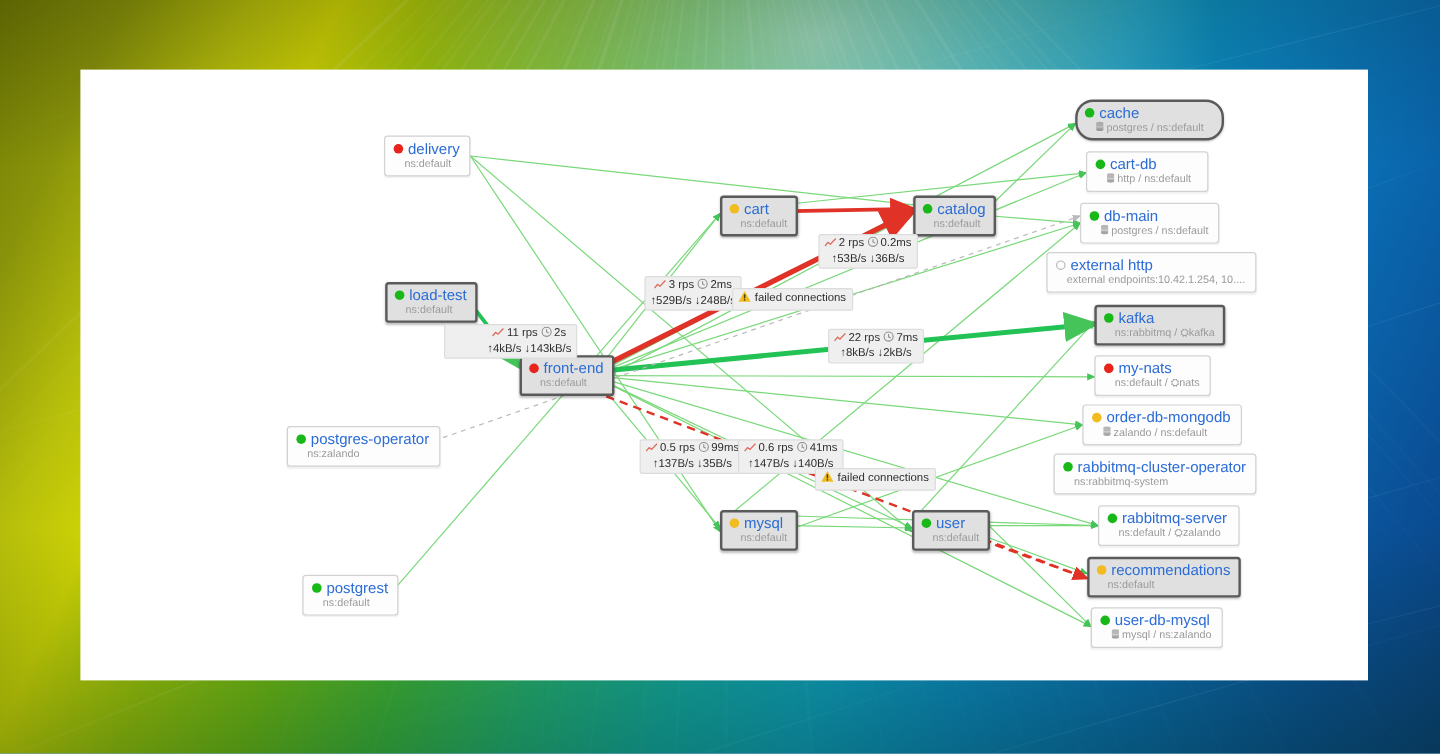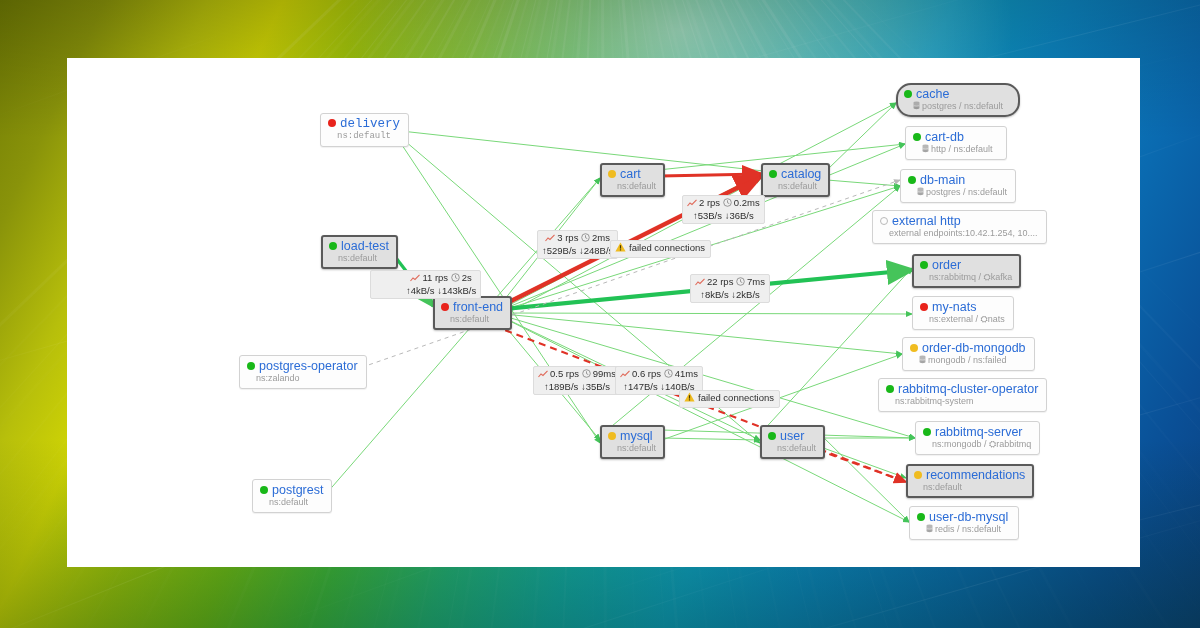--- a/index.html
+++ b/index.html
@@ -247,21 +247,21 @@
         <path d="M593,118 L694,116" stroke="#e03226" stroke-width="3.2" marker-end="url(#ah-r)"></path>
       </g>
 
       <g id="edges-dashed" fill="none">
         <path d="M287,312 L833,122" stroke="#b9b9b9" stroke-width="1" stroke-dasharray="4,4" marker-end="url(#ah-u)"></path>
         <path d="M427,268 L839,424" stroke="#e03226" stroke-width="2" stroke-dasharray="7,5" marker-end="url(#ah-r)"></path>
         <path d="M751,392 L839,424" stroke="#e03226" stroke-width="2" stroke-dasharray="7,5"></path>
       </g>
     </svg>
     <div id="nodes">
-        <div class="node" style="left: 253px; top: 55px; min-width: 72px; font-family: Liberation Mono, monospace;">
+        <div class="node" style="left: 253px; top: 55px; min-width: 72px;">
           <div class="n-title"><span class="dot red"></span><span>delivery</span></div>
           <div class="n-sub"><span>ns:default</span></div>
         </div>
         <div class="node selected" style="left: 254px; top: 177px; min-width: 72px;">
           <div class="n-title"><span class="dot green"></span><span>load-test</span></div>
           <div class="n-sub"><span>ns:default</span></div>
         </div>
         <div class="node selected" style="left: 366px; top: 238px; min-width: 61px;">
           <div class="n-title"><span class="dot red"></span><span>front-end</span></div>
           <div class="n-sub"><span>ns:default</span></div>
@@ -315,56 +315,56 @@
                 <rect x="0.6" y="1.6" width="6.8" height="6.4" fill="#8d8d8d"></rect>
                 <ellipse cx="4" cy="8" rx="3.4" ry="1.3" fill="#6f6f6f"></ellipse>
                 <path d="M0.6 4.2 A3.4 1.3 0 0 0 7.4 4.2" fill="none" stroke="#d8d8d8" stroke-width="0.6"></path>
               </svg></span><span>postgres / ns:default</span></div>
         </div>
         <div class="node" style="left: 805px; top: 152px; min-width: 173px;">
           <div class="n-title"><span class="dot hollow"></span><span>external http</span></div>
           <div class="n-sub"><span>external endpoints:10.42.1.254, 10....</span></div>
         </div>
         <div class="node selected" style="left: 845px; top: 196px; min-width: 95px;">
-          <div class="n-title"><span class="dot green"></span><span>order</span></div>
+          <div class="n-title"><span class="dot green"></span><span>kafka</span></div>
           <div class="n-sub"><span>ns:rabbitmq / ⛭kafka</span></div>
         </div>
         <div class="node" style="left: 845px; top: 238px; min-width: 92px;">
           <div class="n-title"><span class="dot red"></span><span>my-nats</span></div>
-          <div class="n-sub"><span>ns:external / ⛭nats</span></div>
+          <div class="n-sub"><span>ns:default / ⛭nats</span></div>
         </div>
         <div class="node" style="left: 835px; top: 279px; min-width: 115px;">
           <div class="n-title"><span class="dot amber"></span><span>order-db-mongodb</span></div>
           <div class="n-sub"><span class="ticon"><svg viewBox="0 0 8 10" width="7" height="9">
                 <ellipse cx="4" cy="1.6" rx="3.4" ry="1.3" fill="#8d8d8d"></ellipse>
                 <rect x="0.6" y="1.6" width="6.8" height="6.4" fill="#8d8d8d"></rect>
                 <ellipse cx="4" cy="8" rx="3.4" ry="1.3" fill="#6f6f6f"></ellipse>
                 <path d="M0.6 4.2 A3.4 1.3 0 0 0 7.4 4.2" fill="none" stroke="#d8d8d8" stroke-width="0.6"></path>
-              </svg></span><span>mongodb / ns:failed</span></div>
+              </svg></span><span>zalando / ns:default</span></div>
         </div>
         <div class="node" style="left: 811px; top: 320px; min-width: 155px;">
           <div class="n-title"><span class="dot green"></span><span>rabbitmq-cluster-operator</span></div>
           <div class="n-sub"><span>ns:rabbitmq-system</span></div>
         </div>
         <div class="node" style="left: 848px; top: 363px; min-width: 118px;">
           <div class="n-title"><span class="dot green"></span><span>rabbitmq-server</span></div>
-          <div class="n-sub"><span>ns:mongodb / ⛭rabbitmq</span></div>
+          <div class="n-sub"><span>ns:default / ⛭zalando</span></div>
         </div>
         <div class="node selected" style="left: 839px; top: 406px; min-width: 125px;">
           <div class="n-title"><span class="dot amber"></span><span>recommendations</span></div>
           <div class="n-sub"><span>ns:default</span></div>
         </div>
         <div class="node" style="left: 842px; top: 448px; min-width: 110px;">
           <div class="n-title"><span class="dot green"></span><span>user-db-mysql</span></div>
           <div class="n-sub"><span class="ticon"><svg viewBox="0 0 8 10" width="7" height="9">
                 <ellipse cx="4" cy="1.6" rx="3.4" ry="1.3" fill="#8d8d8d"></ellipse>
                 <rect x="0.6" y="1.6" width="6.8" height="6.4" fill="#8d8d8d"></rect>
                 <ellipse cx="4" cy="8" rx="3.4" ry="1.3" fill="#6f6f6f"></ellipse>
                 <path d="M0.6 4.2 A3.4 1.3 0 0 0 7.4 4.2" fill="none" stroke="#d8d8d8" stroke-width="0.6"></path>
-              </svg></span><span>redis / ns:default</span></div>
+              </svg></span><span>mysql / ns:zalando</span></div>
         </div>
       </div>
     <div id="labels">
         <div class="elabel" style="left: 303px; top: 212px; padding-left: 35px;">
           <span class="l1"><span class="mini"><svg width="10" height="8" viewBox="0 0 10 8">
                 <polyline points="0.5,7 3,4 5,5.5 9.5,0.8" fill="none" stroke="#e06a5a" stroke-width="1.1"></polyline>
               </svg></span><span>11 rps</span> <span class="mini"><svg width="9" height="9" viewBox="0 0 9 9">
                 <circle cx="4.5" cy="4.5" r="3.8" fill="none" stroke="#8d8d8d" stroke-width="0.9"></circle>
                 <path d="M4.5,2.3 L4.5,4.7 L6.3,5.6" fill="none" stroke="#8d8d8d" stroke-width="0.9"></path>
               </svg></span><span>2s</span></span>
@@ -397,21 +397,21 @@
               </svg></span><span>7ms</span></span>
           <span class="l2"><span>↑8kB/s</span> <span>↓2kB/s</span></span>
         </div>
         <div class="elabel" style="left: 466px; top: 308px;">
           <span class="l1"><span class="mini"><svg width="10" height="8" viewBox="0 0 10 8">
                 <polyline points="0.5,7 3,4 5,5.5 9.5,0.8" fill="none" stroke="#e06a5a" stroke-width="1.1"></polyline>
               </svg></span><span>0.5 rps</span> <span class="mini"><svg width="9" height="9" viewBox="0 0 9 9">
                 <circle cx="4.5" cy="4.5" r="3.8" fill="none" stroke="#8d8d8d" stroke-width="0.9"></circle>
                 <path d="M4.5,2.3 L4.5,4.7 L6.3,5.6" fill="none" stroke="#8d8d8d" stroke-width="0.9"></path>
               </svg></span><span>99ms</span></span>
-          <span class="l2"><span>↑189B/s</span> <span>↓35B/s</span></span>
+          <span class="l2"><span>↑137B/s</span> <span>↓35B/s</span></span>
         </div>
         <div class="elabel" style="left: 548px; top: 308px;">
           <span class="l1"><span class="mini"><svg width="10" height="8" viewBox="0 0 10 8">
                 <polyline points="0.5,7 3,4 5,5.5 9.5,0.8" fill="none" stroke="#e06a5a" stroke-width="1.1"></polyline>
               </svg></span><span>0.6 rps</span> <span class="mini"><svg width="9" height="9" viewBox="0 0 9 9">
                 <circle cx="4.5" cy="4.5" r="3.8" fill="none" stroke="#8d8d8d" stroke-width="0.9"></circle>
                 <path d="M4.5,2.3 L4.5,4.7 L6.3,5.6" fill="none" stroke="#8d8d8d" stroke-width="0.9"></path>
               </svg></span><span>41ms</span></span>
           <span class="l2"><span>↑147B/s</span> <span>↓140B/s</span></span>
         </div>

